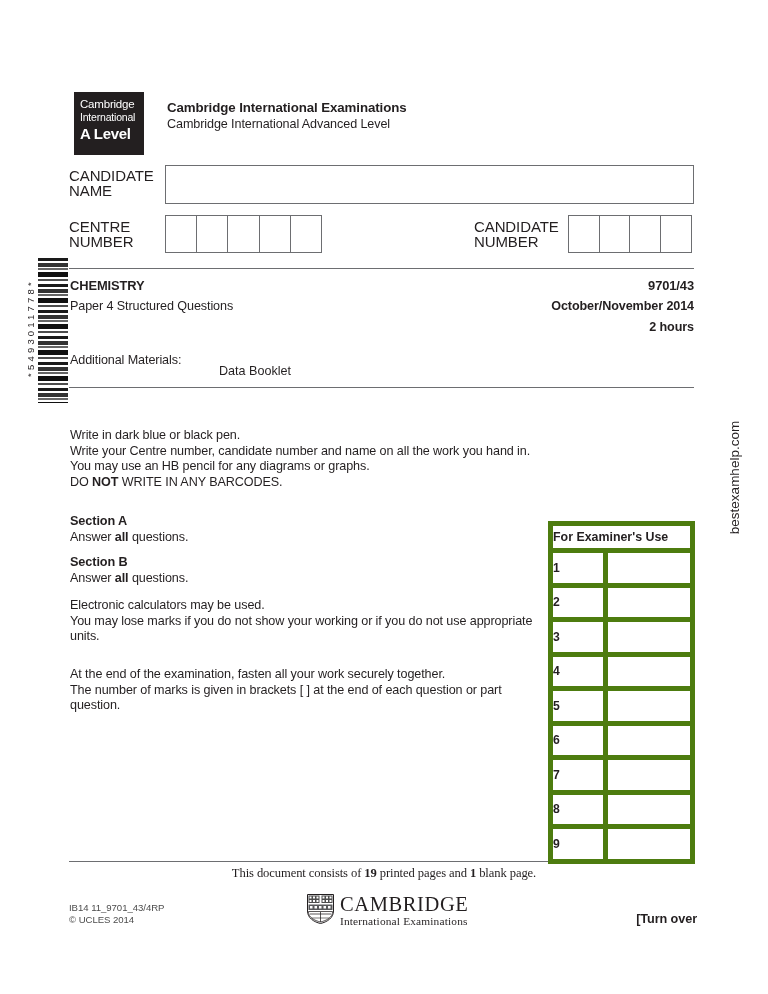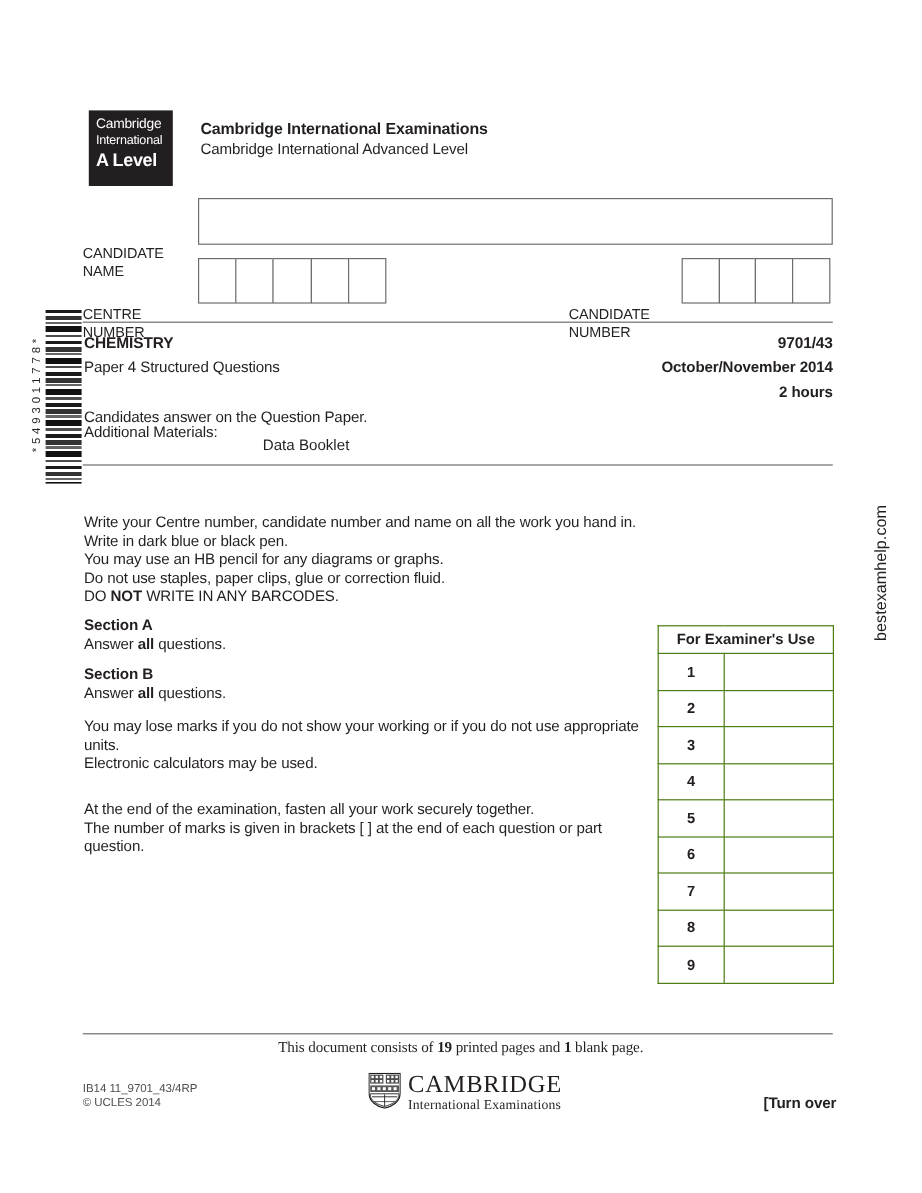--- a/index.html
+++ b/index.html
@@ -122,24 +122,23 @@
     position: absolute;
     left: 167px;
     top: 117px;
     font-size: 12.6px;
     letter-spacing: -0.1px;
   }
 
   
   .fld-label {
     position: absolute;
-    font-size: 12px;
+    font-size: 15px;
     line-height: 15px;
     letter-spacing: -0.1px;
-    margin-top: 36px;
   }
   #lbl-cand-name { left: 69px; top: 168px; }
   #lbl-centre-no { left: 69px; top: 219px; }
   #lbl-cand-no   { left: 474px; top: 219px; }
 
   .name-box {
     position: absolute;
     left: 165px;
     top: 165px;
     width: 529px;
@@ -241,23 +240,22 @@
 
   
   .ex-table {
     position: absolute;
     left: 548px;
     top: 521px;
     width: 147px;
     border-collapse: collapse;
   }
   .ex-table td {
-    border: 1px solid #4d7c0f;
+    border: 5px solid #4d7c0f;
     height: 29.5px;
-    text-align: center;
     vertical-align: middle;
     font-size: 12.2px;
     font-weight: bold;
     padding: 0;
   }
   .ex-table td.hdr {
     font-size: 12.4px;
     height: 22px;
   }
   .ex-table td.num { width: 54px; }
@@ -366,41 +364,39 @@
 
   <div class="rule" id="rule-1"></div>
   <div class="rule" id="rule-2"></div>
   <div class="rule" id="rule-3"></div>
 
   <div class="subj-left" id="subj-name">CHEMISTRY</div>
   <div class="subj-right" id="subj-code">9701/43</div>
   <div class="subj-left" id="paper-name">Paper 4  Structured Questions</div>
   <div class="subj-right" id="paper-date">October/November 2014</div>
   <div class="subj-right" id="paper-dur">2 hours</div>
-  <div class="subj-left" id="ans-on">Candidates answer on the Question Paper.</div>
   <div class="subj-left" id="addl-label">Additional Materials:</div>
   <div id="addl-value">Data Booklet</div>
 
   <div class="instr-lines">
+    <div>Write in dark blue or black pen.</div>
     <div>Write your Centre number, candidate number and name on all the work you hand in.</div>
-    <div>Write in dark blue or black pen.</div>
     <div>You may use an HB pencil for any diagrams or graphs.</div>
-    <div>Do not use staples, paper clips, glue or correction fluid.</div>
     <div><span>DO </span><b>NOT</b><span> WRITE IN ANY BARCODES.</span></div>
   </div>
 
   <div class="sect" id="sect-a-h">Section A</div>
   <div class="sect" id="sect-a-b"><span>Answer </span><b>all</b><span> questions.</span></div>
 
   <div class="sect" id="sect-b-h">Section B</div>
   <div class="sect" id="sect-b-b"><span>Answer </span><b>all</b><span> questions.</span></div>
 
   <div class="sect" id="calc-blk">
+    <div>Electronic calculators may be used.</div>
     <div>You may lose marks if you do not show your working or if you do not use appropriate units.</div>
-    <div>Electronic calculators may be used.</div>
   </div>
 
   <div class="sect" id="end-blk">
     <div>At the end of the examination, fasten all your work securely together.</div>
     <div>The number of marks is given in brackets [  ] at the end of each question or part question.</div>
   </div>
 
   <table class="ex-table">
     <tbody>
         <tr>

